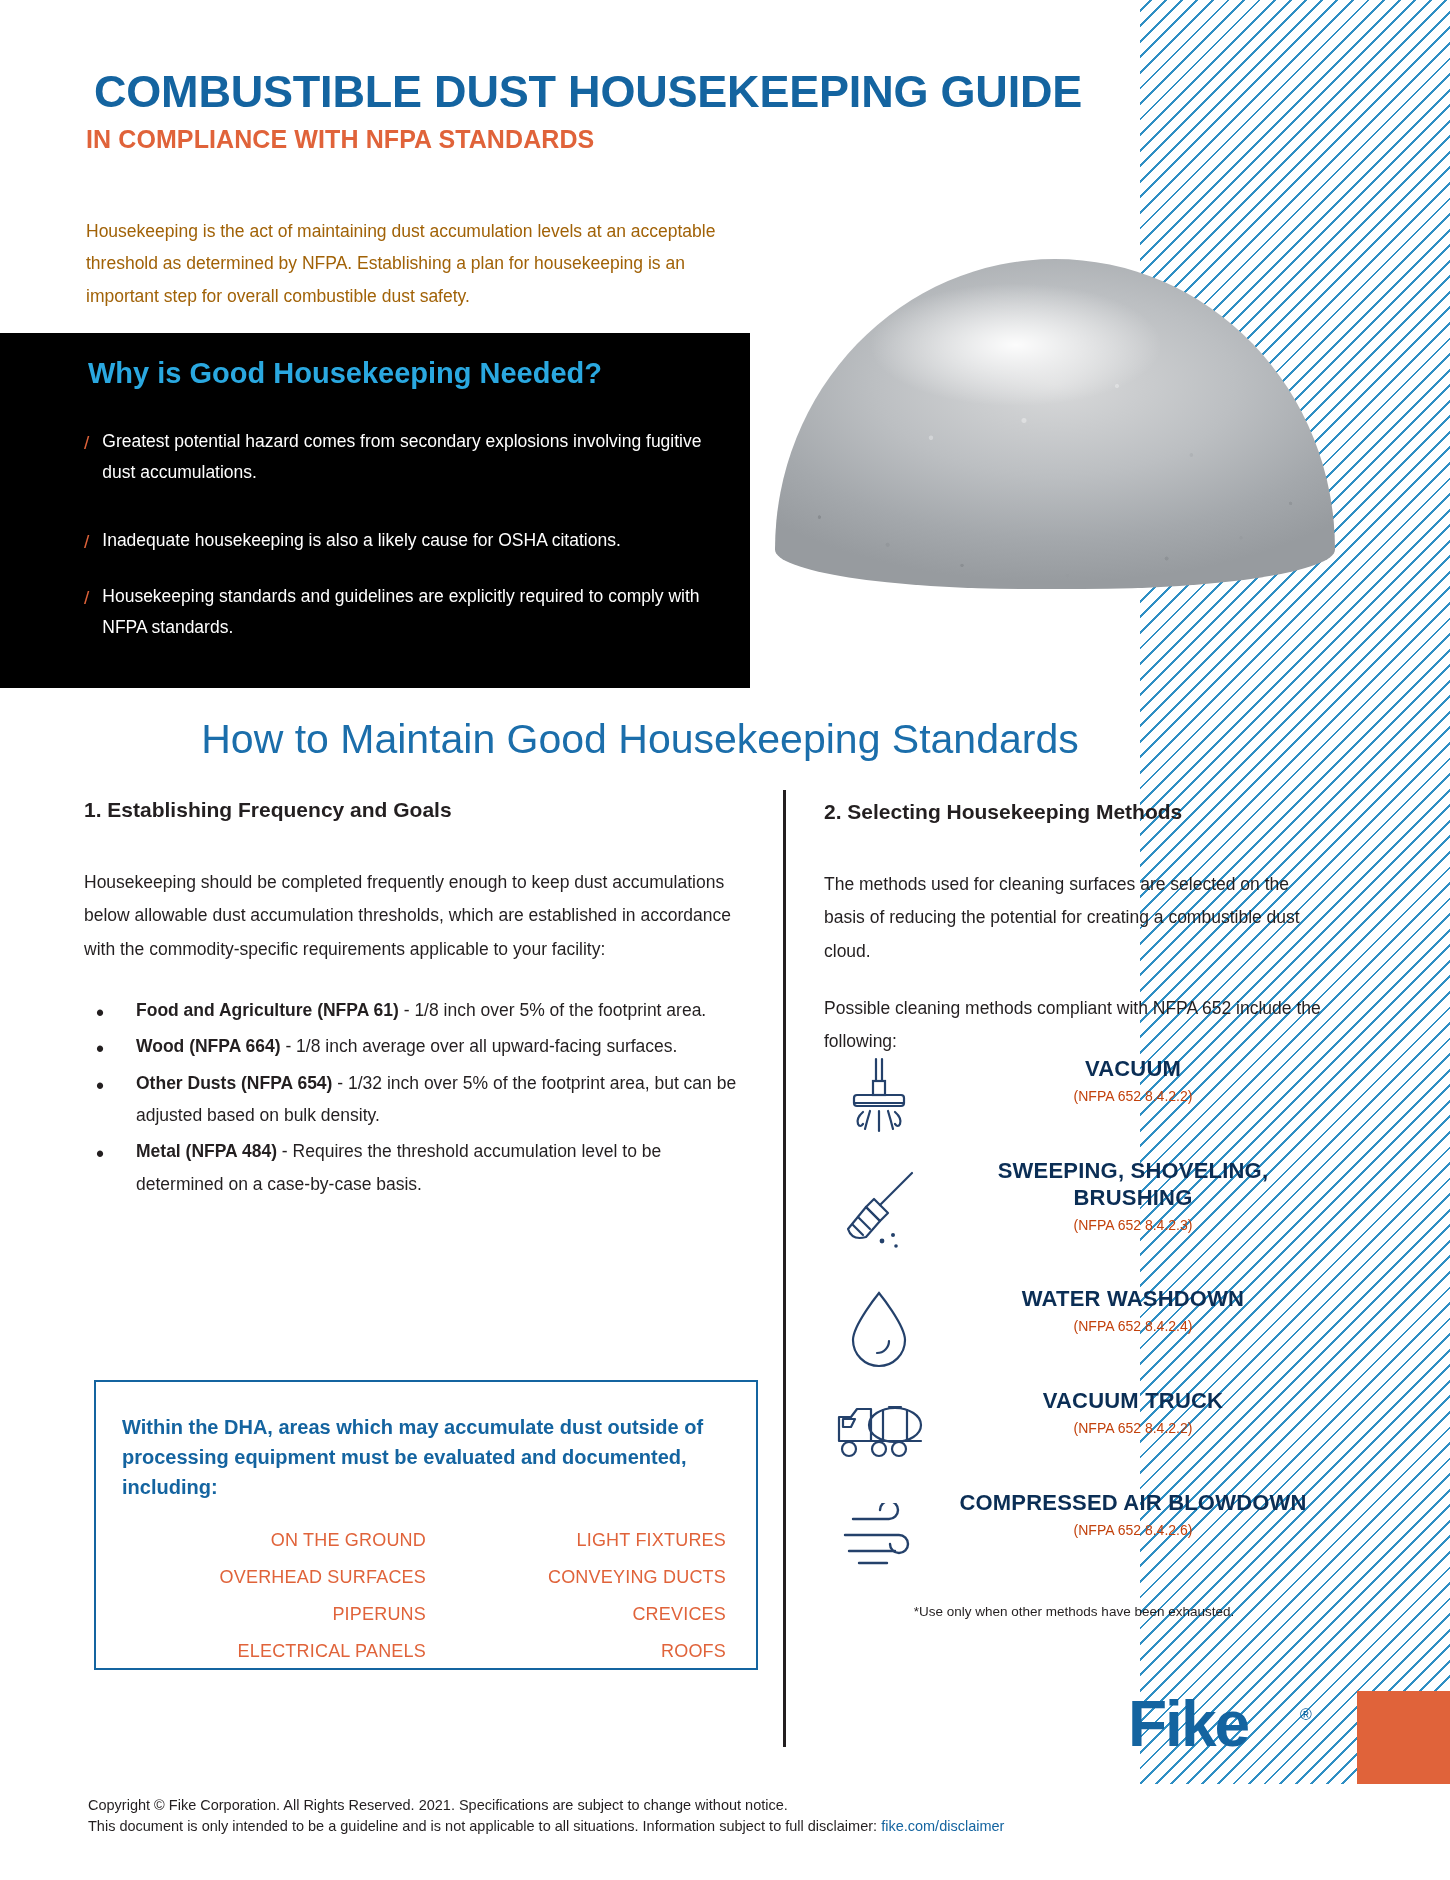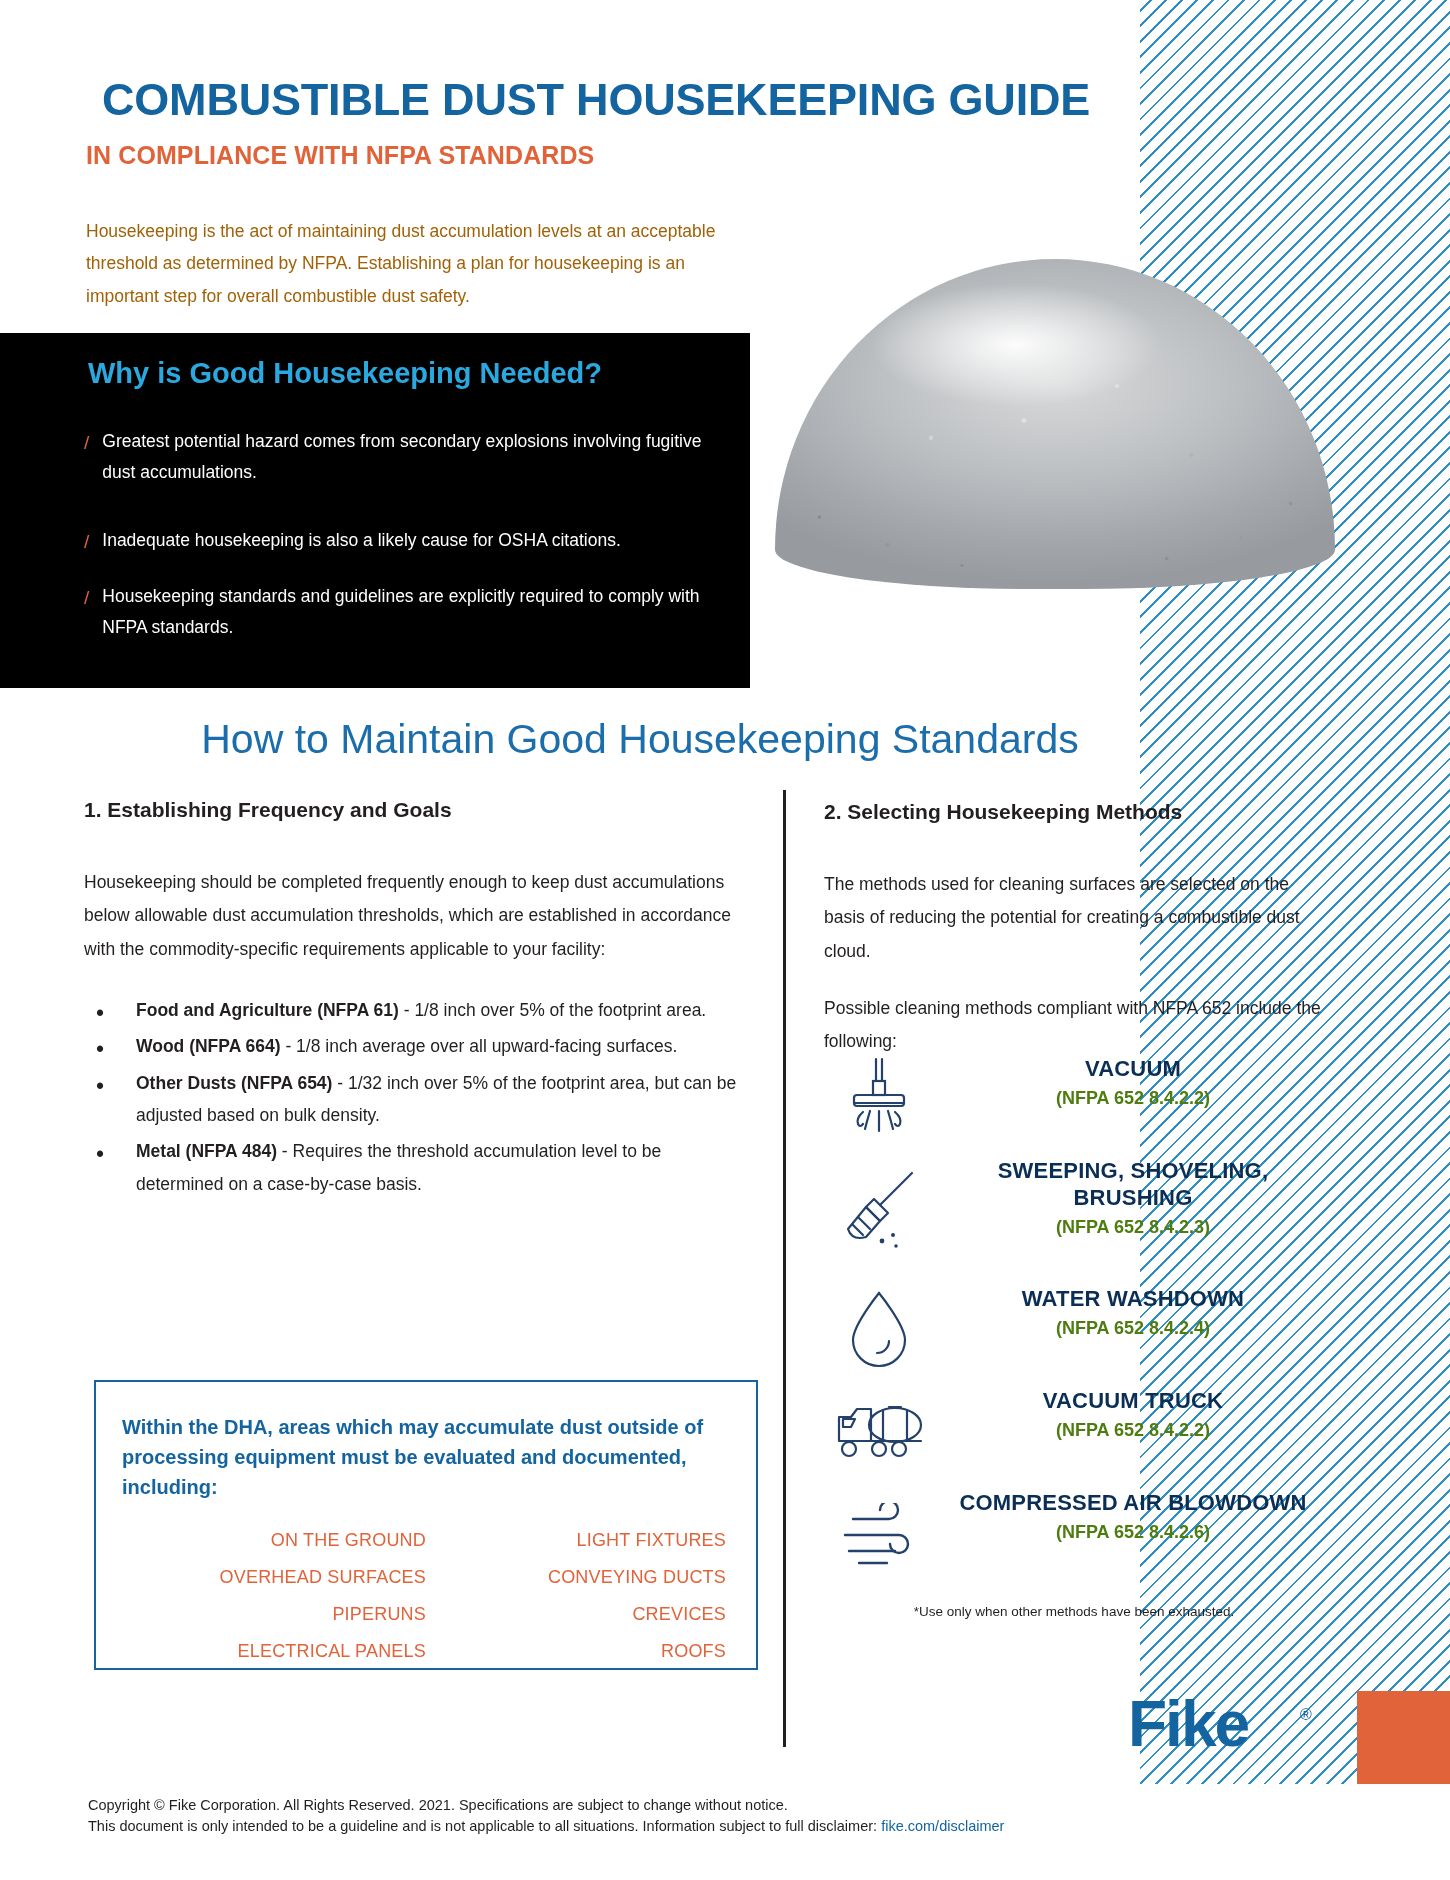--- a/index.html
+++ b/index.html
@@ -30,21 +30,21 @@
     background:#e0633a;
   }
   #hatch-gap-bottom{
     position:absolute; right:0; bottom:0; width:310px; height:96px;
     background:#ffffff;
   }
   
   #header{position:absolute; left:86px; top:60px; width:1030px;}
   #doc-title{
     font-size:45px; font-weight:bold; color:#1464a0; letter-spacing:-0.2px;
-    line-height:1.08; margin:16px;
+    line-height:1.08; margin:8px;
   }
   #doc-subtitle{
     font-size:25px; font-weight:bold; color:#e0633a; letter-spacing:0.1px;
     margin:8px 0 0 0;
   }
   #intro-para{
     position:absolute; left:86px; top:215px; width:650px;
     font-size:17.5px; line-height:1.85; color:#a16207;
   }
   
@@ -142,21 +142,21 @@
   .method-row{position:relative; min-height:96px; margin-bottom:6px;}
   .method-icon{
     position:absolute; left:0; top:0; width:110px; height:96px;
     display:flex; align-items:center; justify-content:center;
   }
   .method-text{margin-left:118px; text-align:center; padding-top:6px;}
   .method-name{
     font-size:22px; font-weight:bold; color:#0b2e55; line-height:1.22;
     letter-spacing:0.2px;
   }
-  .method-code{font-size:18px; font-weight:bold; color:#4d7c0f; margin-top:5px;}
+  .method-code{font-size:14px; font-weight:normal; color:#c2410c; margin-top:5px;}
   #method-note{
     margin-top:10px; text-align:center; font-size:13.5px; color:#231f20;
   }
   
   #fike-logo{
     position:absolute; left:1128px; top:1690px; width:200px; height:72px;
   }
   
   #footer{
     position:absolute; left:88px; top:1795px; width:1180px;

